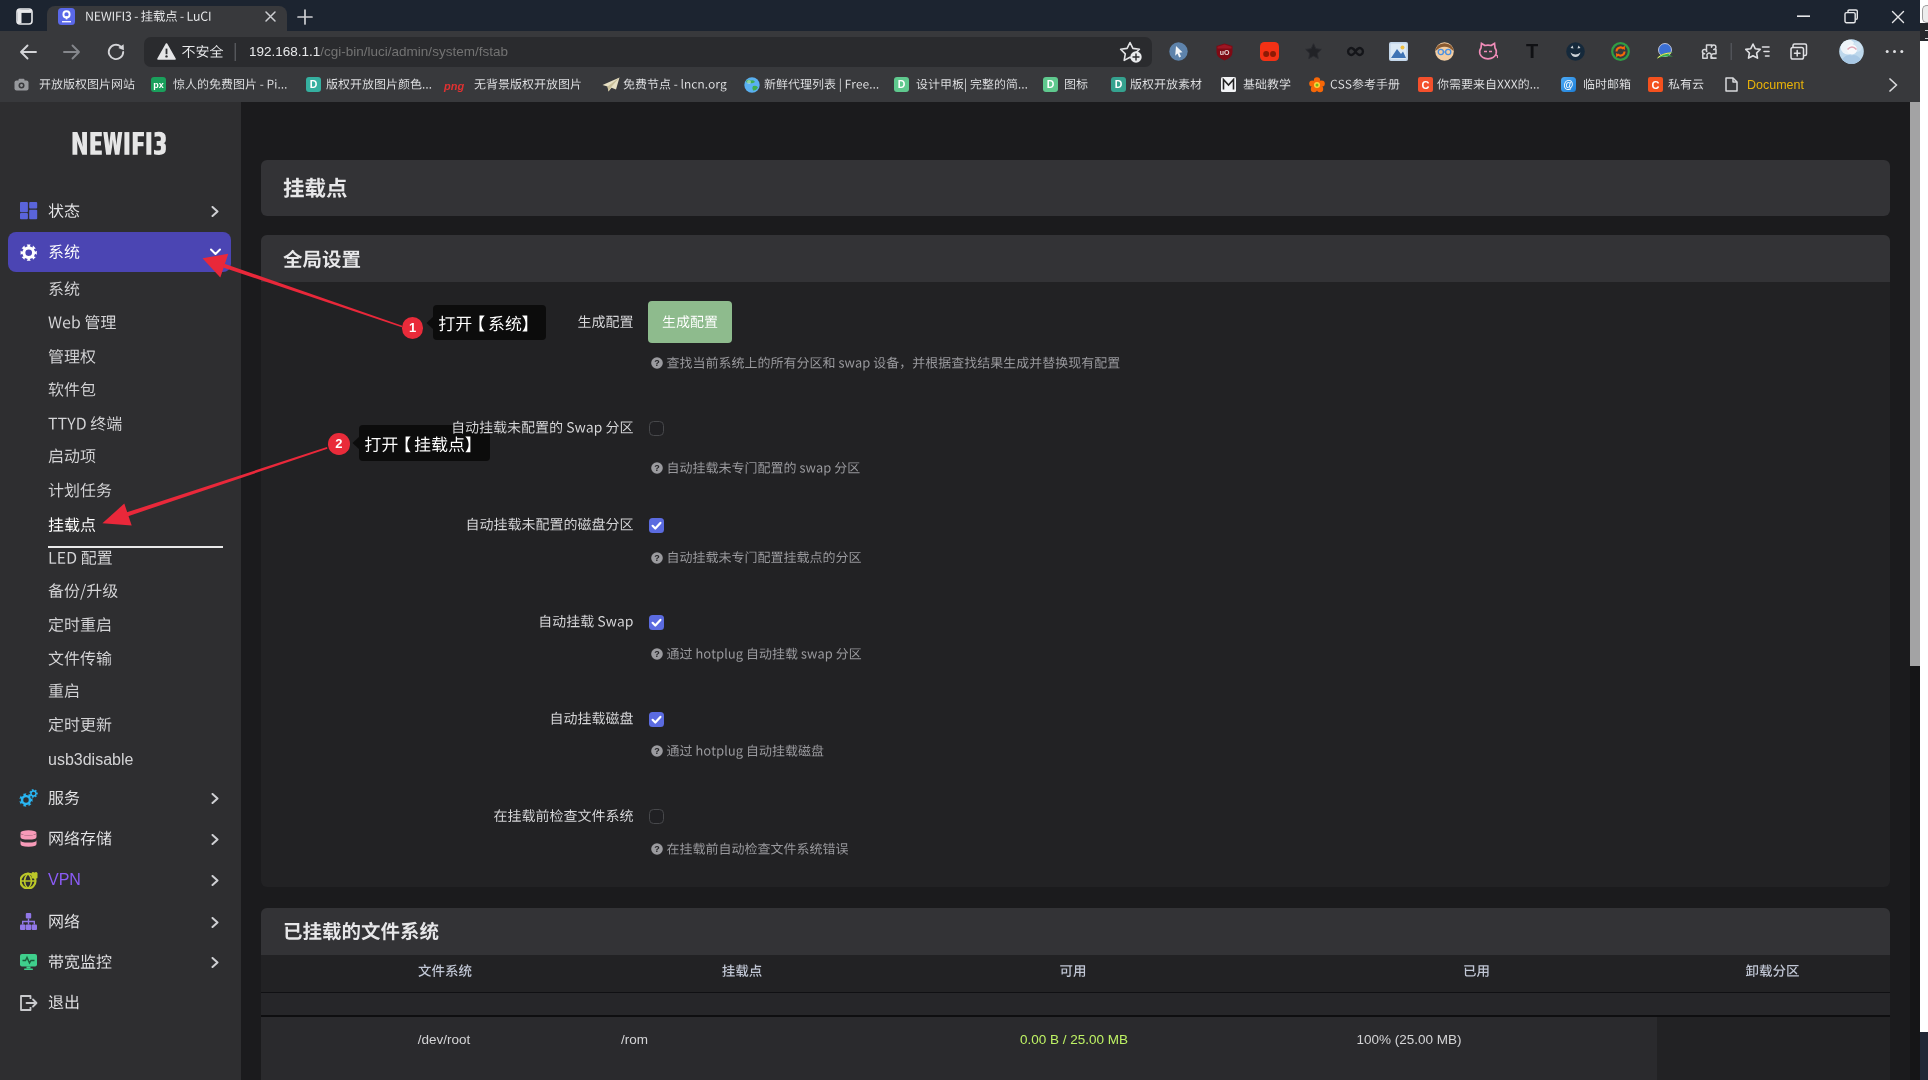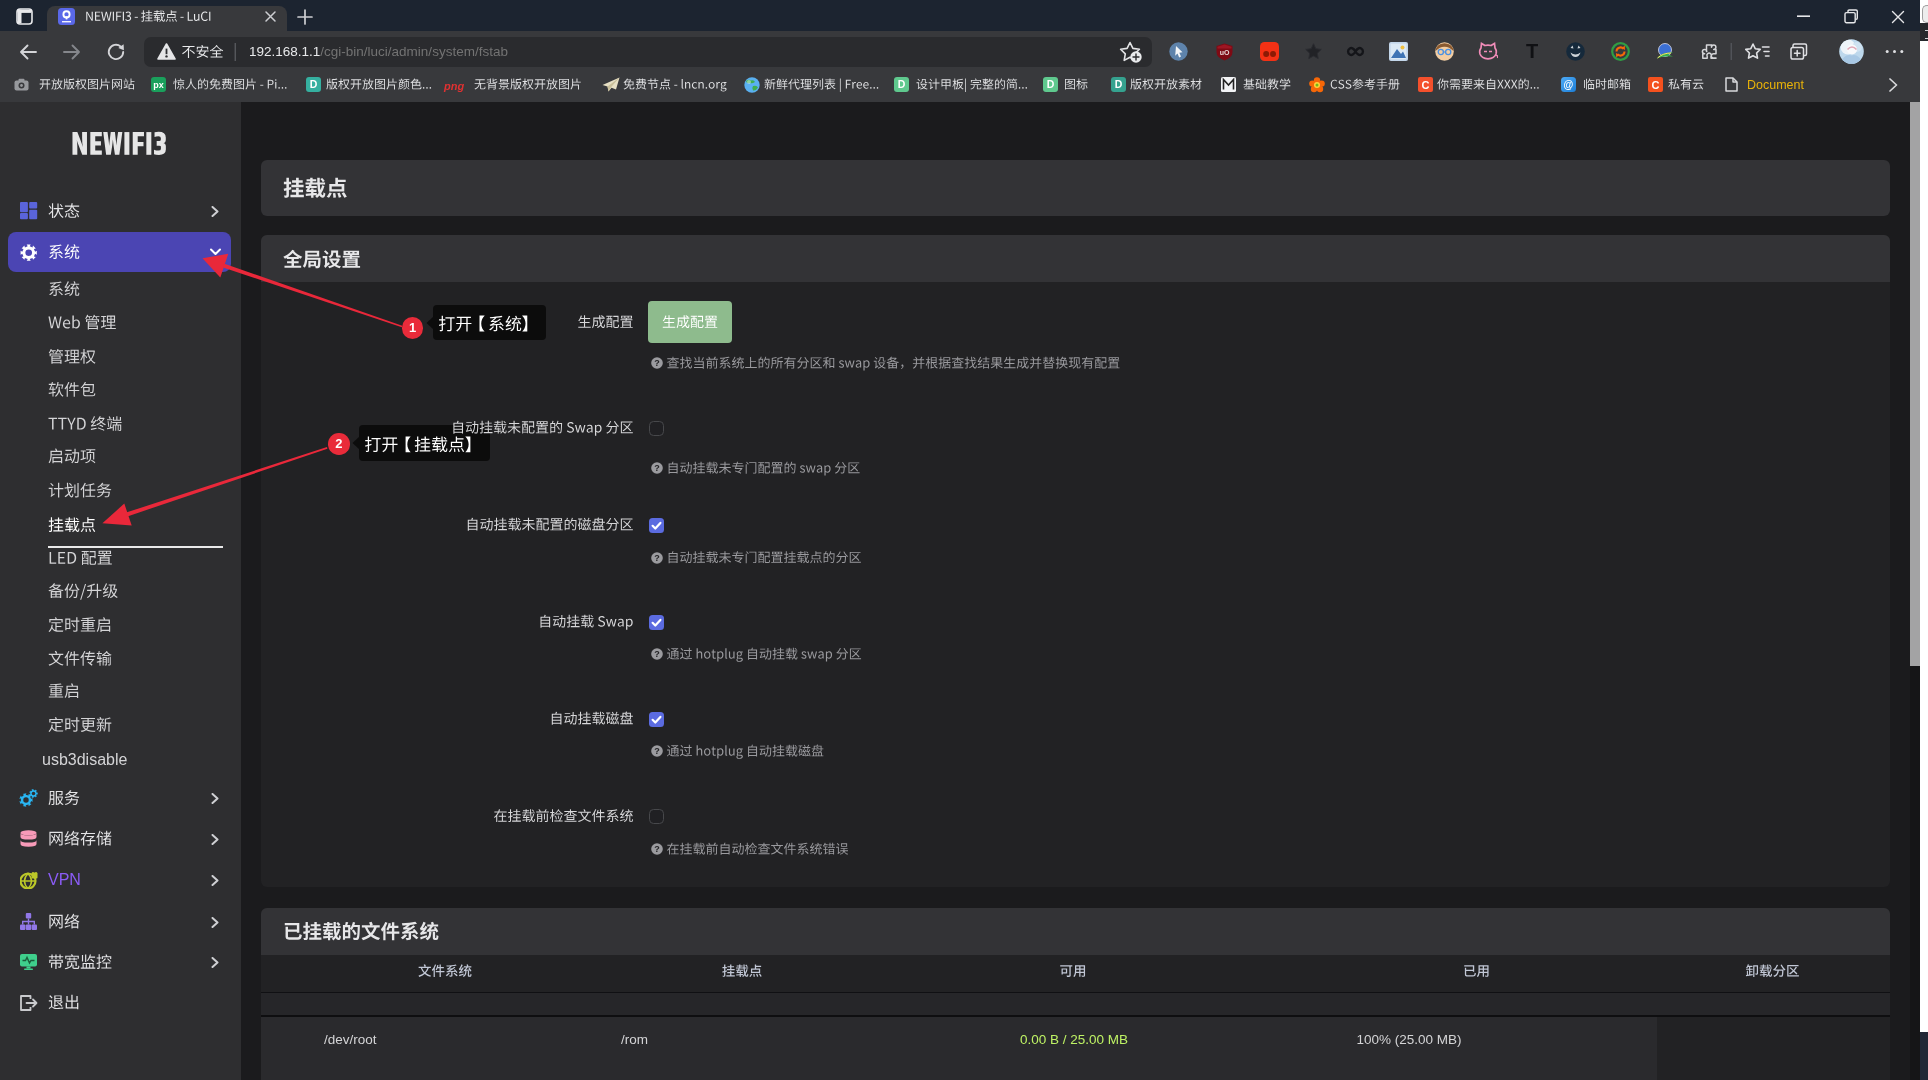--- a/index.html
+++ b/index.html
@@ -355,24 +355,24 @@
     <svg style="position:absolute;left:211px;top:916.5px" width="8" height="11" viewBox="0 0 8 11">
       <path d="M1.5 1 L6.5 5.5 L1.5 10" fill="none" stroke="#cfd0d3" stroke-width="2" stroke-linecap="round" stroke-linejoin="round"></path>
     </svg>
     <svg style="position:absolute;left:211px;top:957px" width="8" height="11" viewBox="0 0 8 11">
       <path d="M1.5 1 L6.5 5.5 L1.5 10" fill="none" stroke="#cfd0d3" stroke-width="2" stroke-linecap="round" stroke-linejoin="round"></path>
     </svg>
     <svg style="position:absolute;left:210px;top:248px" width="11" height="8" viewBox="0 0 11 8">
       <path d="M1 1.5 L5.5 6 L10 1.5" fill="none" stroke="#fff" stroke-width="2" stroke-linecap="round" stroke-linejoin="round"></path>
     </svg>
     <div style="position:absolute;left:249px;top:44px;width:900px;height:18px;font:13.5px 'Liberation Sans';color:#e8e9eb;white-space:nowrap">192.168.1.1<span style="color:#737373">/cgi-bin/luci/admin/system/fstab</span></div>
-    <div style="position:absolute;left:42px;top:751px;width:180px;height:18px;font:16px 'Liberation Sans';color:#d4d4d6">usb3disable</div>
+    <div style="position:absolute;left:48px;top:751px;width:180px;height:18px;font:16px 'Liberation Sans';color:#d4d4d6">usb3disable</div>
     <div style="position:absolute;left:48px;top:871px;width:60px;height:18px;font:16px 'Liberation Sans';color:#8b5cf6">VPN</div>
     <div style="position:absolute;left:1747px;top:78px;width:80px;height:14px;font:12.5px 'Liberation Sans';color:#eab308">Document</div>
-    <div style="position:absolute;left:324px;top:1032px;width:240px;height:17px;font:13.5px 'Liberation Sans';color:#d4d4d6;text-align:left;white-space:nowrap">/dev/root</div>
+    <div style="position:absolute;left:324px;top:1032px;width:240px;height:17px;font:13.5px 'Liberation Sans';color:#d4d4d6;text-align:center;white-space:nowrap">/dev/root</div>
     <div style="position:absolute;left:621px;top:1032px;width:240px;height:17px;font:13.5px 'Liberation Sans';color:#d4d4d6;white-space:nowrap">/rom</div>
     <div style="position:absolute;left:954px;top:1032px;width:240px;height:17px;font:13.5px 'Liberation Sans';color:#bef264;text-align:center;white-space:nowrap">0.00 B / 25.00 MB</div>
     <div style="position:absolute;left:1356.5px;top:1032px;width:240px;height:17px;font:13.5px 'Liberation Sans';color:#d4d4d6;white-space:nowrap">100% (25.00 MB)</div>
     <svg style="position:absolute;left:0;top:0;z-index:50;pointer-events:none" width="1928" height="1080">
       <defs>
         <path id="gL0033" d="M163 699Q274 699 329 655Q384 611 384 531V462Q384 419 366 391Q347 363 316 355Q386 348 386 258V162Q386 82 332 38Q278 -6 176 -6Q75 -6 25 15V157Q86 131 160 131Q235 131 235 179V237Q235 261 224 270Q213 278 184 278H106V418H182Q233 418 233 467V514Q233 562 160 562Q88 562 41 544V685Q83 699 163 699Z"></path>
         <path id="gL0045" d="M45 693H396V563H195V416H369V286H195V130H396V0H45Z"></path>
         <path id="gL0046" d="M45 693H388V562H197V391H373V257H197V0H45Z"></path>
         <path id="gL0049" d="M45 693H197V0H45Z"></path>
         <path id="gL004E" d="M339 693H487V0H343Q195 378 172 456Q193 377 193 184V0H45V693H193L284 461Q342 312 362 235Q339 332 339 519Z"></path>

